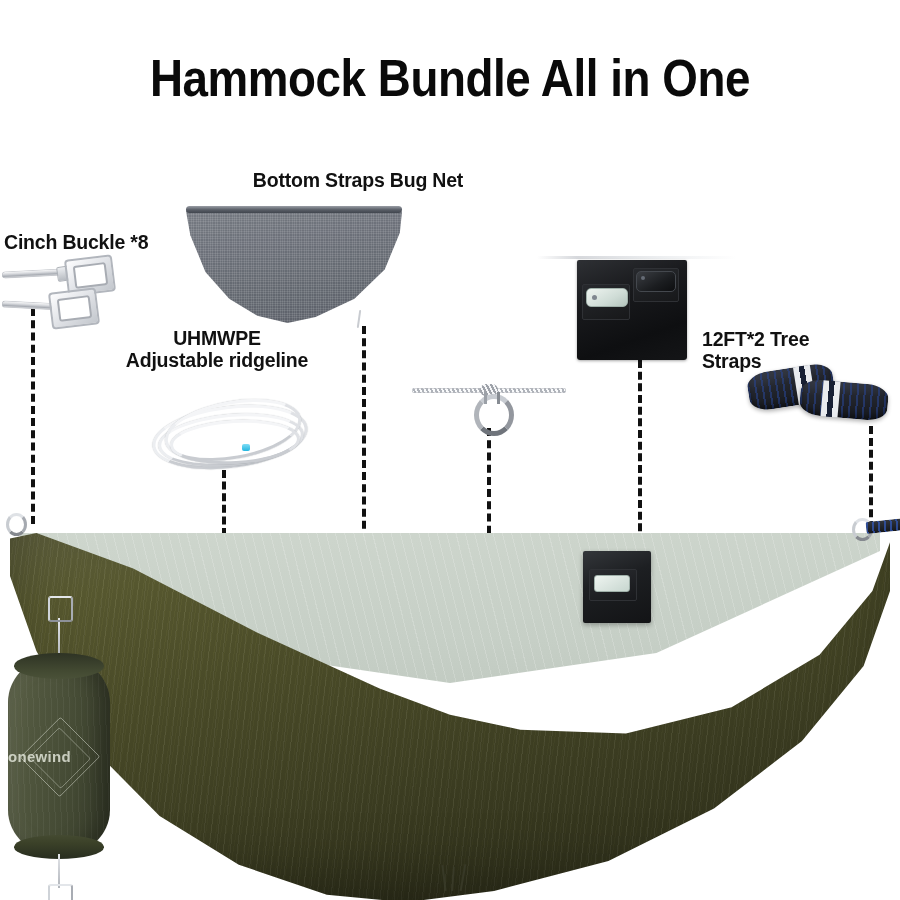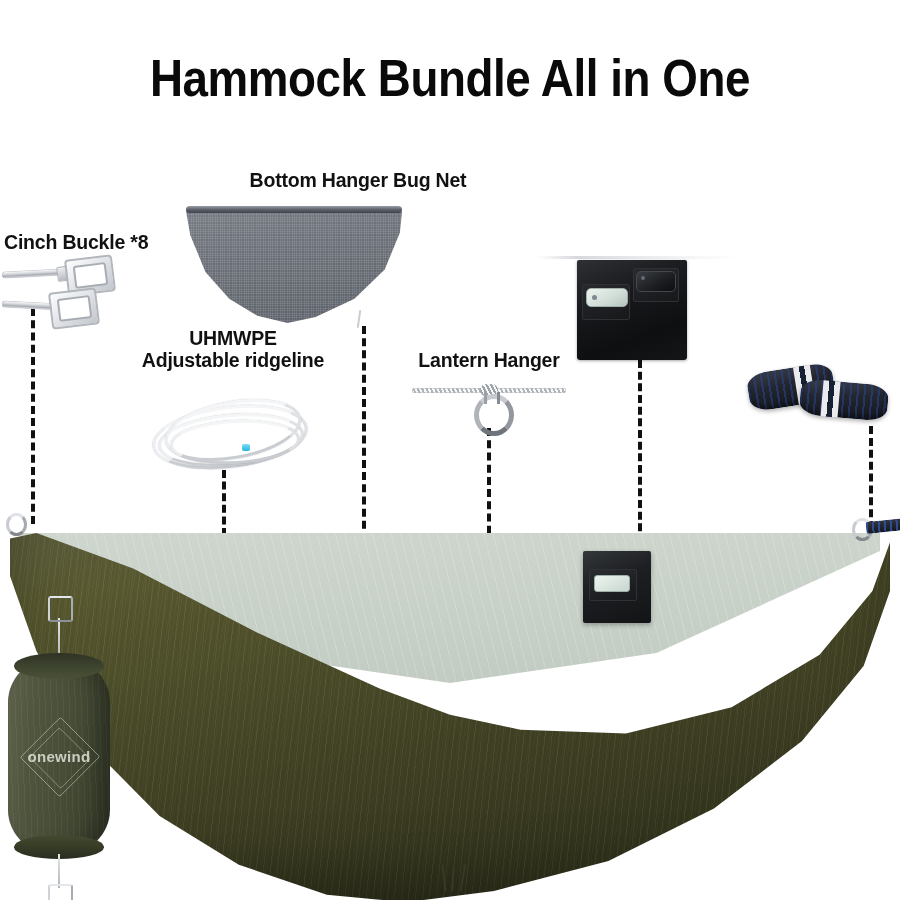--- a/index.html
+++ b/index.html
@@ -164,44 +164,44 @@
       linear-gradient(100deg,#5b6147 0%,#4f553d 30%,#444a34 62%,#373c2a 100%);
     box-shadow:inset -10px 0 22px rgba(0,0,0,.35), inset 8px 0 18px rgba(255,255,255,.06);}
   .sack-top{position:absolute;left:6px;top:-3px;width:90px;height:26px;border-radius:46px/13px;
     background:linear-gradient(180deg,#2e3324 0%,#434a32 70%,#4a5138 100%);}
   .sack-bot{position:absolute;left:6px;bottom:-3px;width:90px;height:24px;border-radius:46px/12px;
     background:linear-gradient(0deg,#282d1f 0%,#3c4229 70%,#444a31 100%);}
   .diamond{position:absolute;left:13px;top:66px;width:76px;height:68px;
     border:1.4px solid rgba(226,230,218,.62);
     transform:rotate(45deg) scale(.72,.82);border-radius:3px;}
   .diamond.in{left:21px;top:76px;width:60px;height:50px;border-color:rgba(226,230,218,.5);}
-  .brand{position:absolute;left:0;top:92px;width:102px;text-align:center;
+  .brand{position:absolute;left:0;top:92px;width:102px;
     font-size:15px;font-weight:700;color:rgba(229,233,221,.82);letter-spacing:.3px;
     transform:scaleY(1.02);}
   .sack-clip{position:absolute;left:40px;width:21px;height:22px;border:2.6px solid;
     border-radius:3px;border-color:#e3e6ea #a8acb3 #8d9199 #cfd3d8;background:transparent;}
   .sack-cord{position:absolute;left:50px;width:2px;background:linear-gradient(180deg,#e4e6ea,#b0b4ba);}
 </style>
 </head>
 <body>
 
 <div id="stage">
 
   <div class="title">Hammock Bundle All in One</div>
 
   <div class="lbl" style="left:4px;top:224px;">Cinch Buckle *8</div>
 
-  <div class="lbl c" style="left:228px;top:162px;width:260px;">Bottom Hanger Bug Net</div>
-
-
-  <div class="lbl c" style="left:108px;top:320px;width:250px;">UHMWPE
+  <div class="lbl c" style="left:228px;top:162px;width:260px;">Bottom Straps Bug Net</div>
+
+
+  <div class="lbl c" style="left:92px;top:320px;width:250px;">UHMWPE
 Adjustable ridgeline</div>
 
-  <div class="lbl c" style="left:393px;top:342px;width:192px;">Lantern Hanger</div>
-
+
+  <div class="lbl" style="left:702px;top:321px;">12FT*2 Tree Straps</div>
 
   <div class="dash" style="left:31px;top:300px;height:216px;"></div>
   <div class="dash" style="left:362px;top:318px;height:215px;"></div>
   <div class="dash" style="left:638px;top:352px;height:183px;"></div>
   <div class="dash" style="left:222px;top:462px;height:66px;"></div>
   <div class="dash" style="left:487px;top:420px;height:118px;"></div>
   <div class="dash" style="left:869px;top:418px;height:103px;"></div>
 
   <div class="buckles">
     <div class="bk-rope" style="left:0;top:14px;width:62px;transform:rotate(-3deg);"></div>

